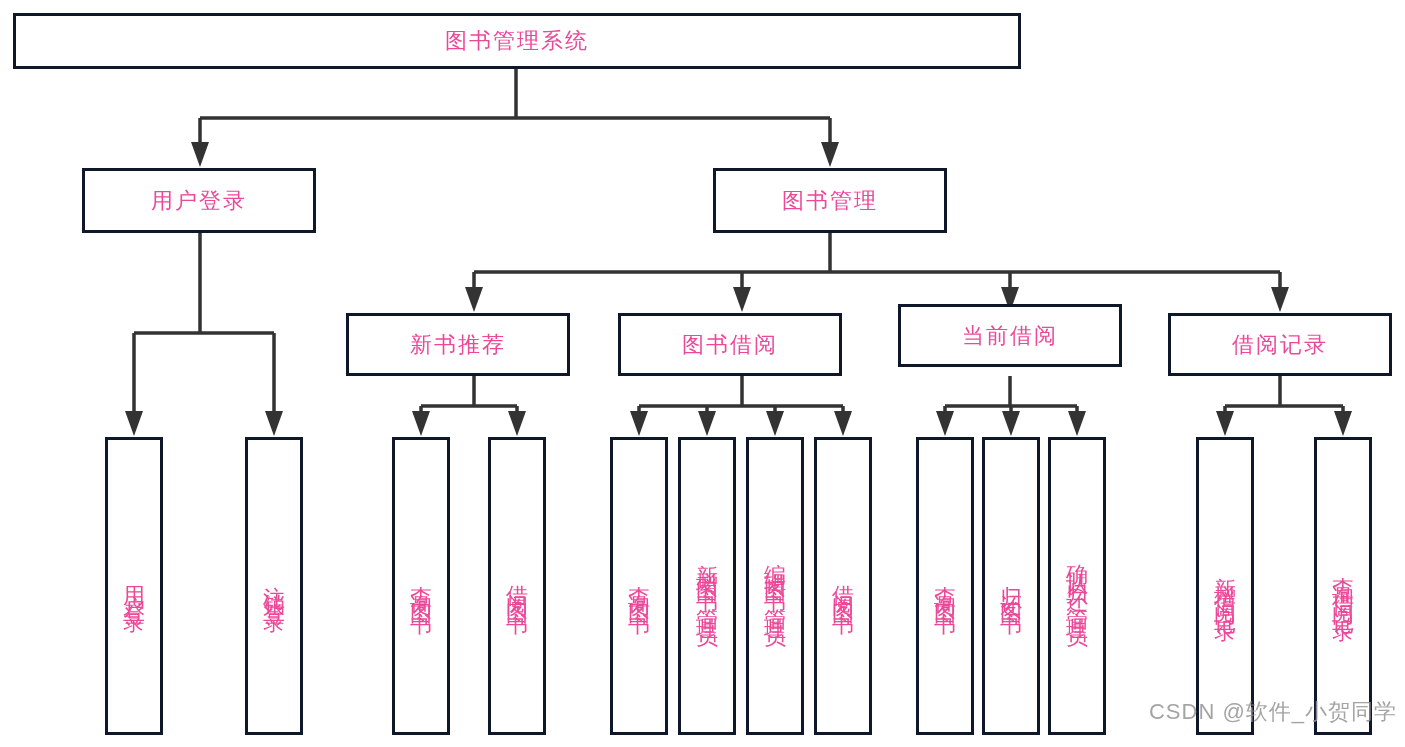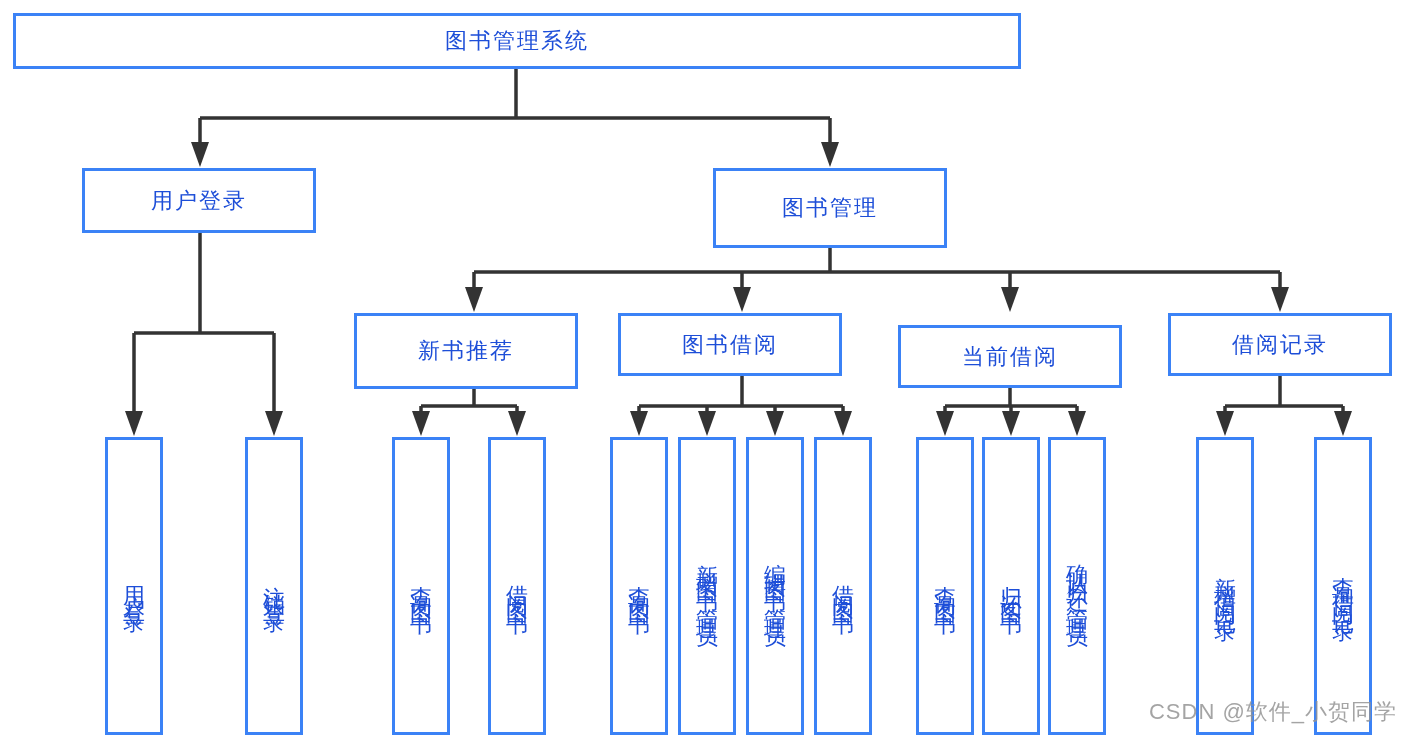--- a/index.html
+++ b/index.html
@@ -13,45 +13,45 @@
   }
   .connectors {
     position: absolute;
     left: 0; top: 0;
     width: 1405px; height: 747px;
   }
   .node {
     position: absolute;
     box-sizing: border-box;
     background: #ffffff;
-    border: 3px solid #3b82f6;
-    color: #1d4ed8;
+    border: 3px solid #0f172a;
+    color: #ec4899;
     display: flex;
     align-items: center;
     justify-content: center;
     font-size: 22px;
     letter-spacing: 2px;
     white-space: nowrap;
   }
   .leaf {
     writing-mode: vertical-rl;
     text-orientation: mixed;
     letter-spacing: 9px;
     font-size: 22px;
     line-height: 1;
   }
   
   #n-root  { left: 13px;  top: 13px;  width: 1008px; height: 56px; }
   
   #n-login { left: 82px;  top: 168px; width: 234px; height: 65px; }
-  #n-mgmt  { left: 713px; top: 168px; width: 234px; height: 80px; }
+  #n-mgmt  { left: 713px; top: 168px; width: 234px; height: 65px; }
   
-  #n-new   { left: 354px;  top: 313px; width: 224px; height: 76px; font-family: Liberation Mono, monospace; }
+  #n-new   { left: 346px;  top: 313px; width: 224px; height: 63px; font-family: Liberation Mono, monospace; }
   #n-bor   { left: 618px;  top: 313px; width: 224px; height: 63px; }
-  #n-cur   { left: 898px;  top: 325px; width: 224px; height: 63px; }
+  #n-cur   { left: 898px;  top: 304px; width: 224px; height: 63px; }
   #n-rec   { left: 1168px; top: 313px; width: 224px; height: 63px; }
   
   .leaf { top: 437px; width: 58px; height: 298px; }
   #l-ul  { left: 105px; }
   #l-lo  { left: 245px; }
   #l-nq  { left: 392px; }
   #l-nb  { left: 488px; }
   #l-bq  { left: 610px; }
   #l-ba  { left: 678px; }
   #l-be  { left: 746px; }

